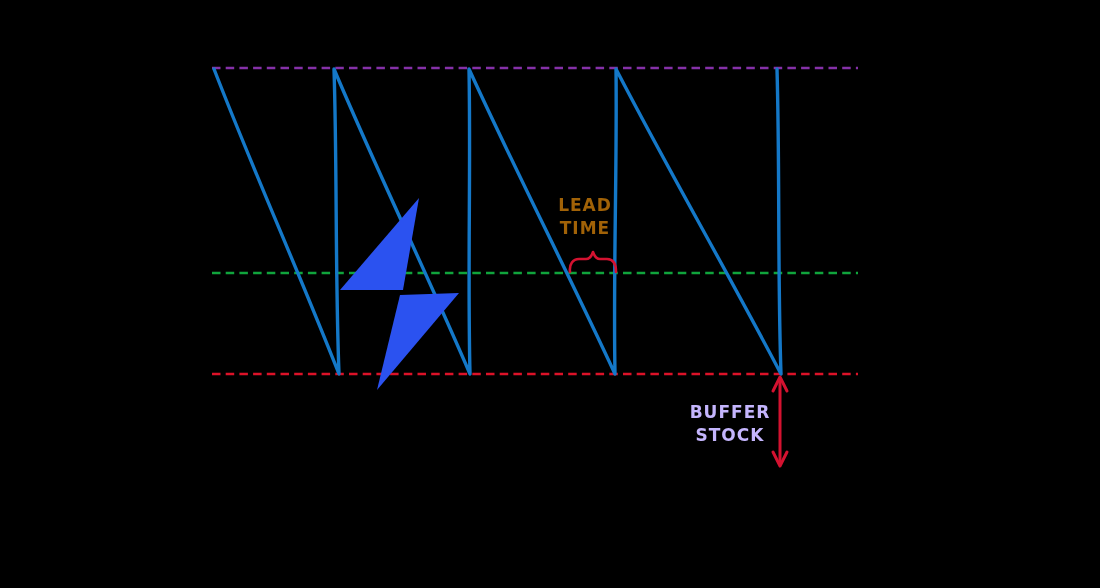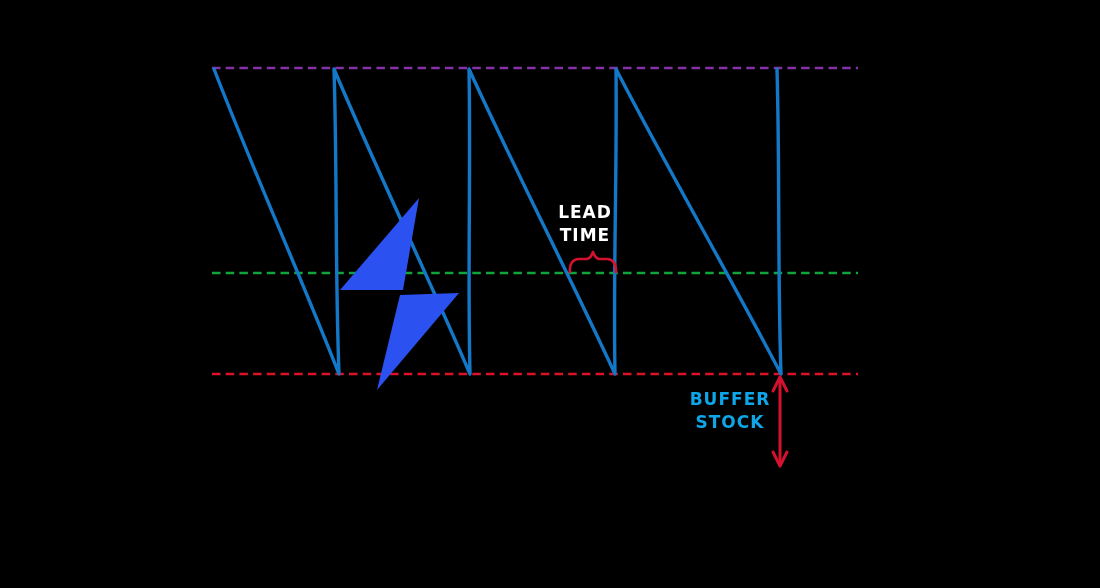--- a/index.html
+++ b/index.html
@@ -35,17 +35,17 @@
       <line x1="212" y1="273" x2="858" y2="273" stroke="#10a43c" stroke-width="2.6" stroke-dasharray="8.5 5.2"></line>
       <line x1="212" y1="374" x2="858" y2="374" stroke="#dc1228" stroke-width="2.6" stroke-dasharray="8.5 5.2"></line>
       <path d="M214 69 C253.6 171.5 298.8 271.7 339 374 C335.1 272.4 337.2 170.6 334 69 C377.3 171.6 426.1 271.7 470 374 C467.5 272.3 470.9 170.7 469 69 C515.7 171.6 567.7 271.7 615 374 C613.1 272.3 617.2 170.7 616 69 C669.1 171.7 727.4 271.6 781 374 C777.5 272.4 779.9 170.6 777 69" fill="none" stroke="#1478c8" stroke-width="3.4" stroke-linecap="round" stroke-linejoin="round"></path>
       <polygon points="419,198 340,290 403,290" fill="#2b52f0"></polygon>
       <polygon points="459,293 400,295 377,390" fill="#2b52f0"></polygon>
       <path d="M570 272 C569 264 573 259 579 259 L586 259 C590 259 592 255 593 252 C594 255 596 259 600 259 L607 259 C613 259 616 264 616 272" fill="none" stroke="#d41230" stroke-width="2.6" stroke-linecap="round" stroke-linejoin="round"></path>
       <line x1="780" y1="379" x2="780" y2="464" stroke="#d41230" stroke-width="3" stroke-linecap="round"></line>
       <path d="M773 391 L780 377 L787 391" fill="none" stroke="#d41230" stroke-width="3" stroke-linecap="round" stroke-linejoin="round"></path>
       <path d="M773 452 L780 466 L787 452" fill="none" stroke="#d41230" stroke-width="3" stroke-linecap="round" stroke-linejoin="round"></path>
     </svg>
-  <div class="anno" id="lead-time-label" style="left: 585px; top: 201px; color: #ffffff;">LEAD
+  <div class="anno" id="lead-time-label" style="left: 585px; top: 194px; color: #a16207;">LEAD
 TIME</div>
-  <div class="anno" id="buffer-stock-label" style="left: 730px; top: 388px; color: #0ea5e9;">BUFFER
+  <div class="anno" id="buffer-stock-label" style="left: 730px; top: 401px; color: #c4b5fd;">BUFFER
 STOCK</div>
 </div>
 
 </body></html>

